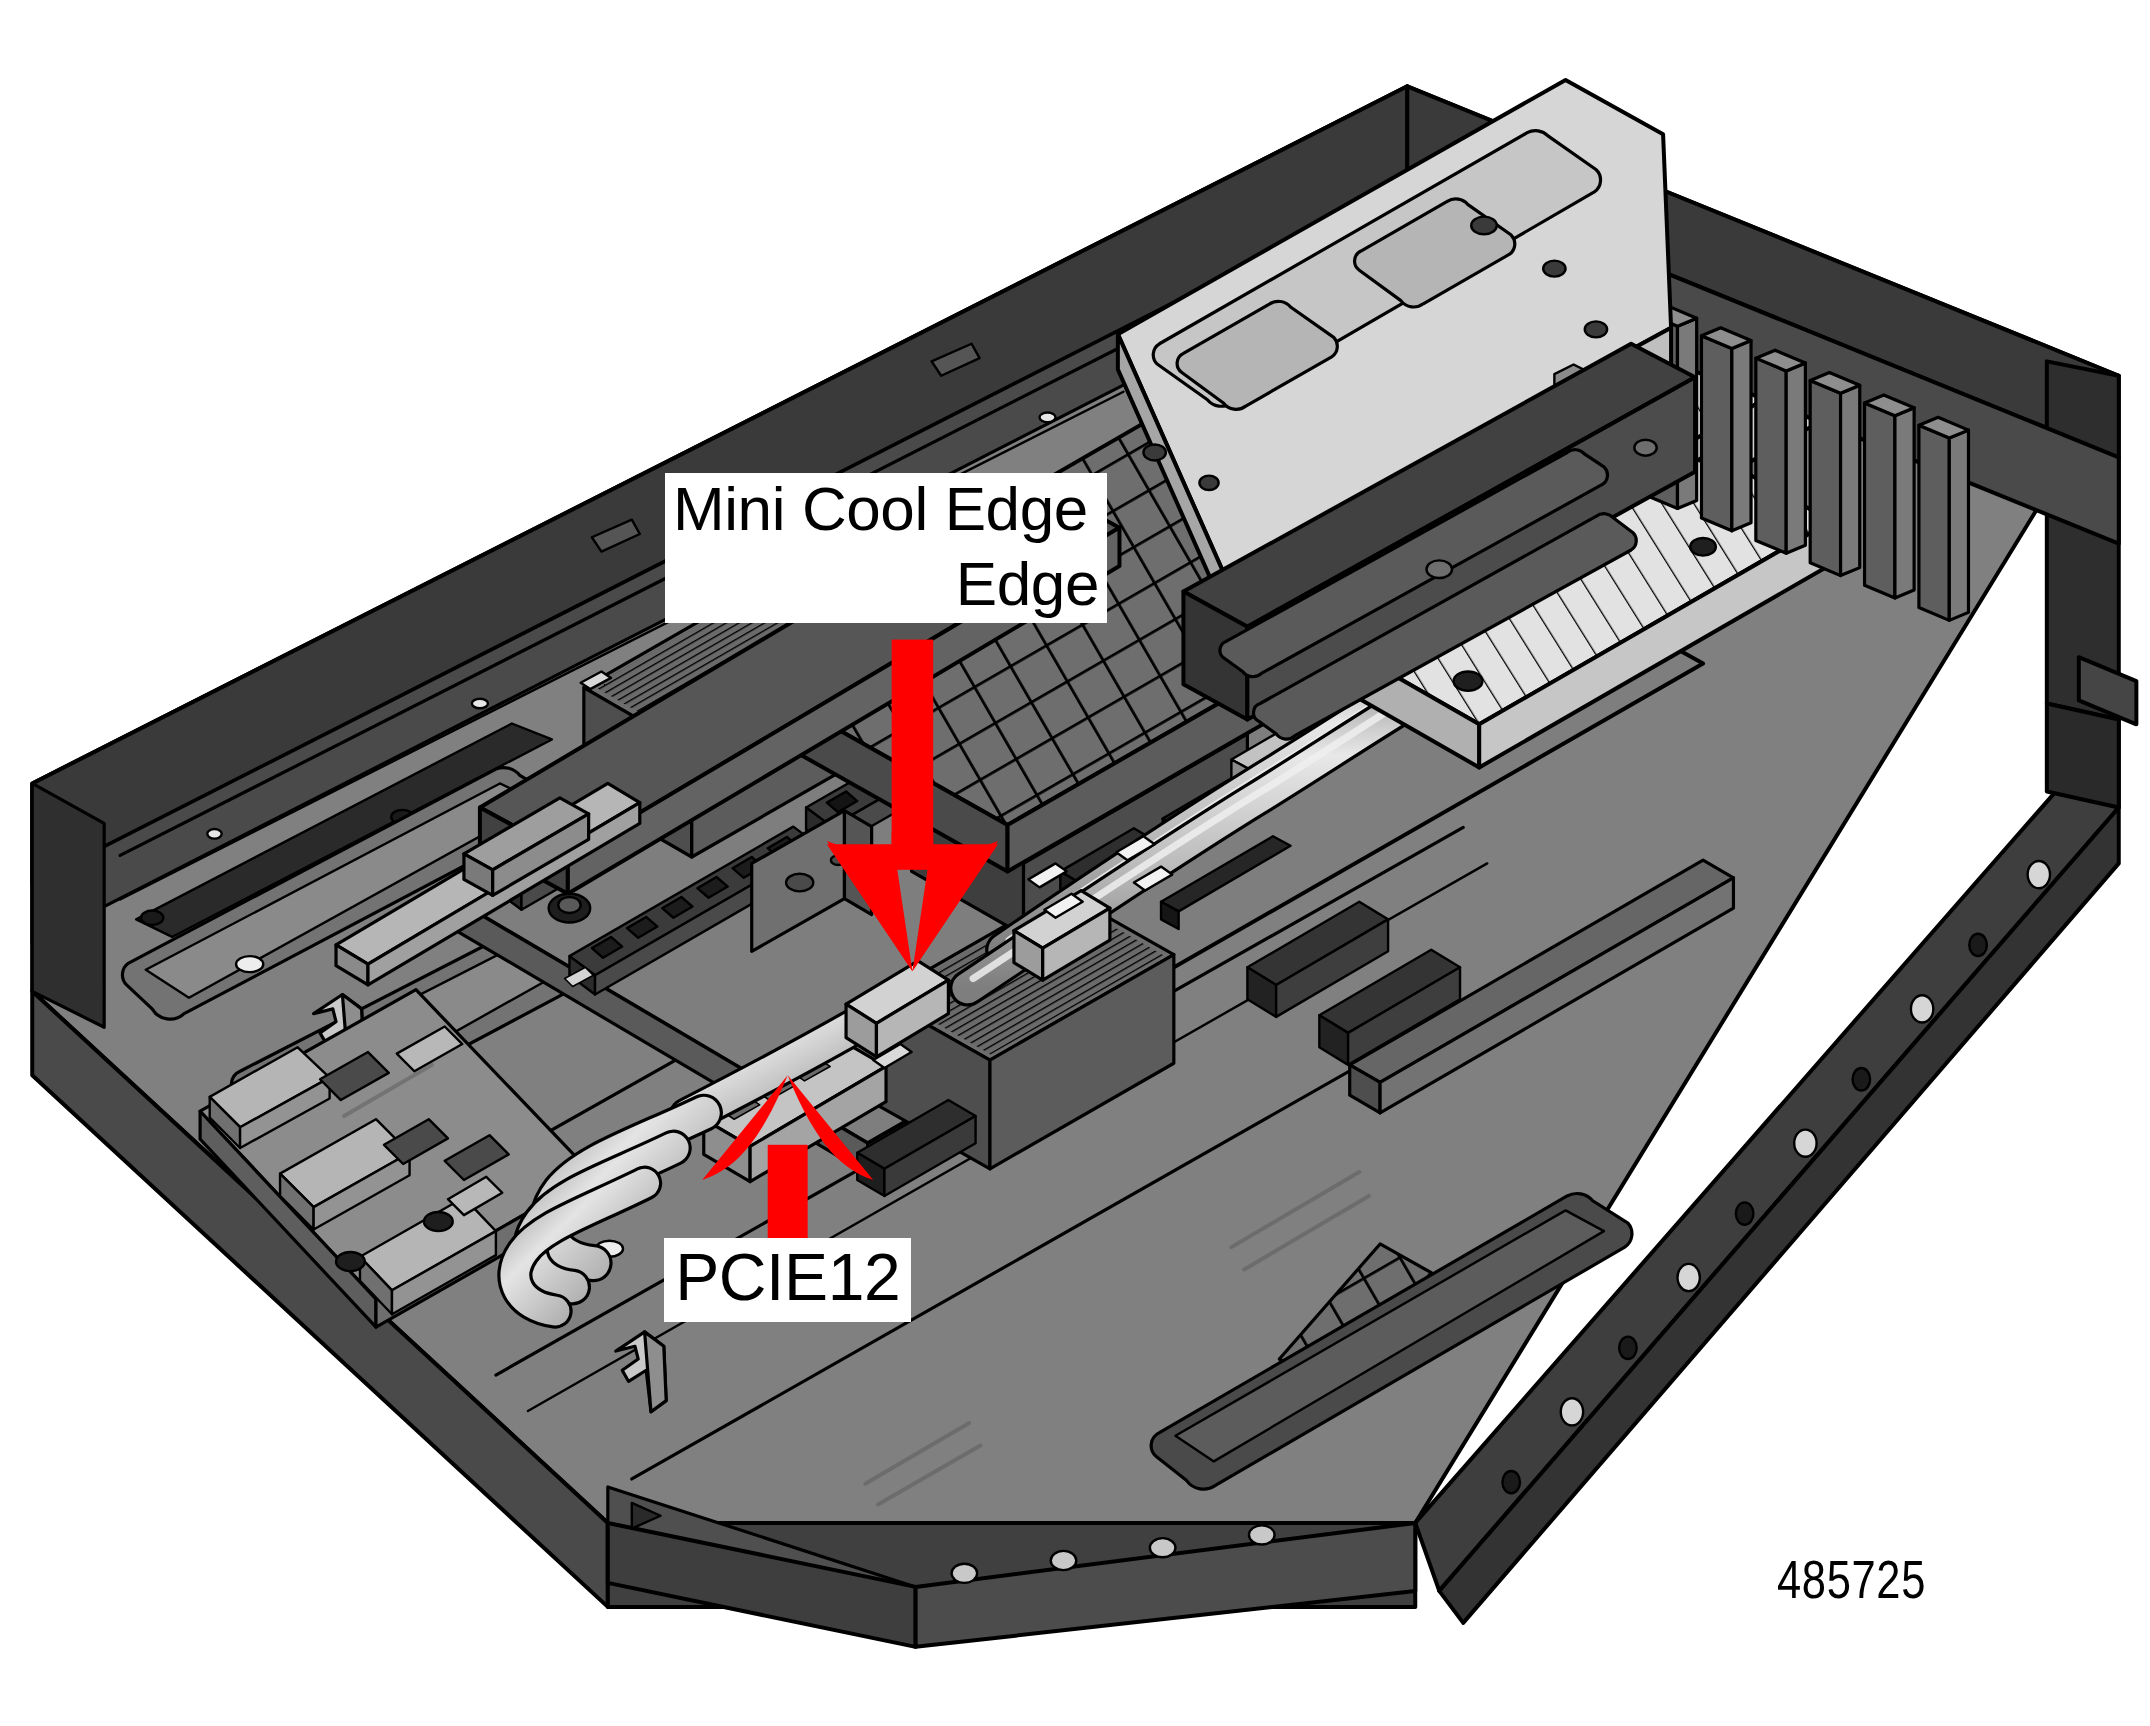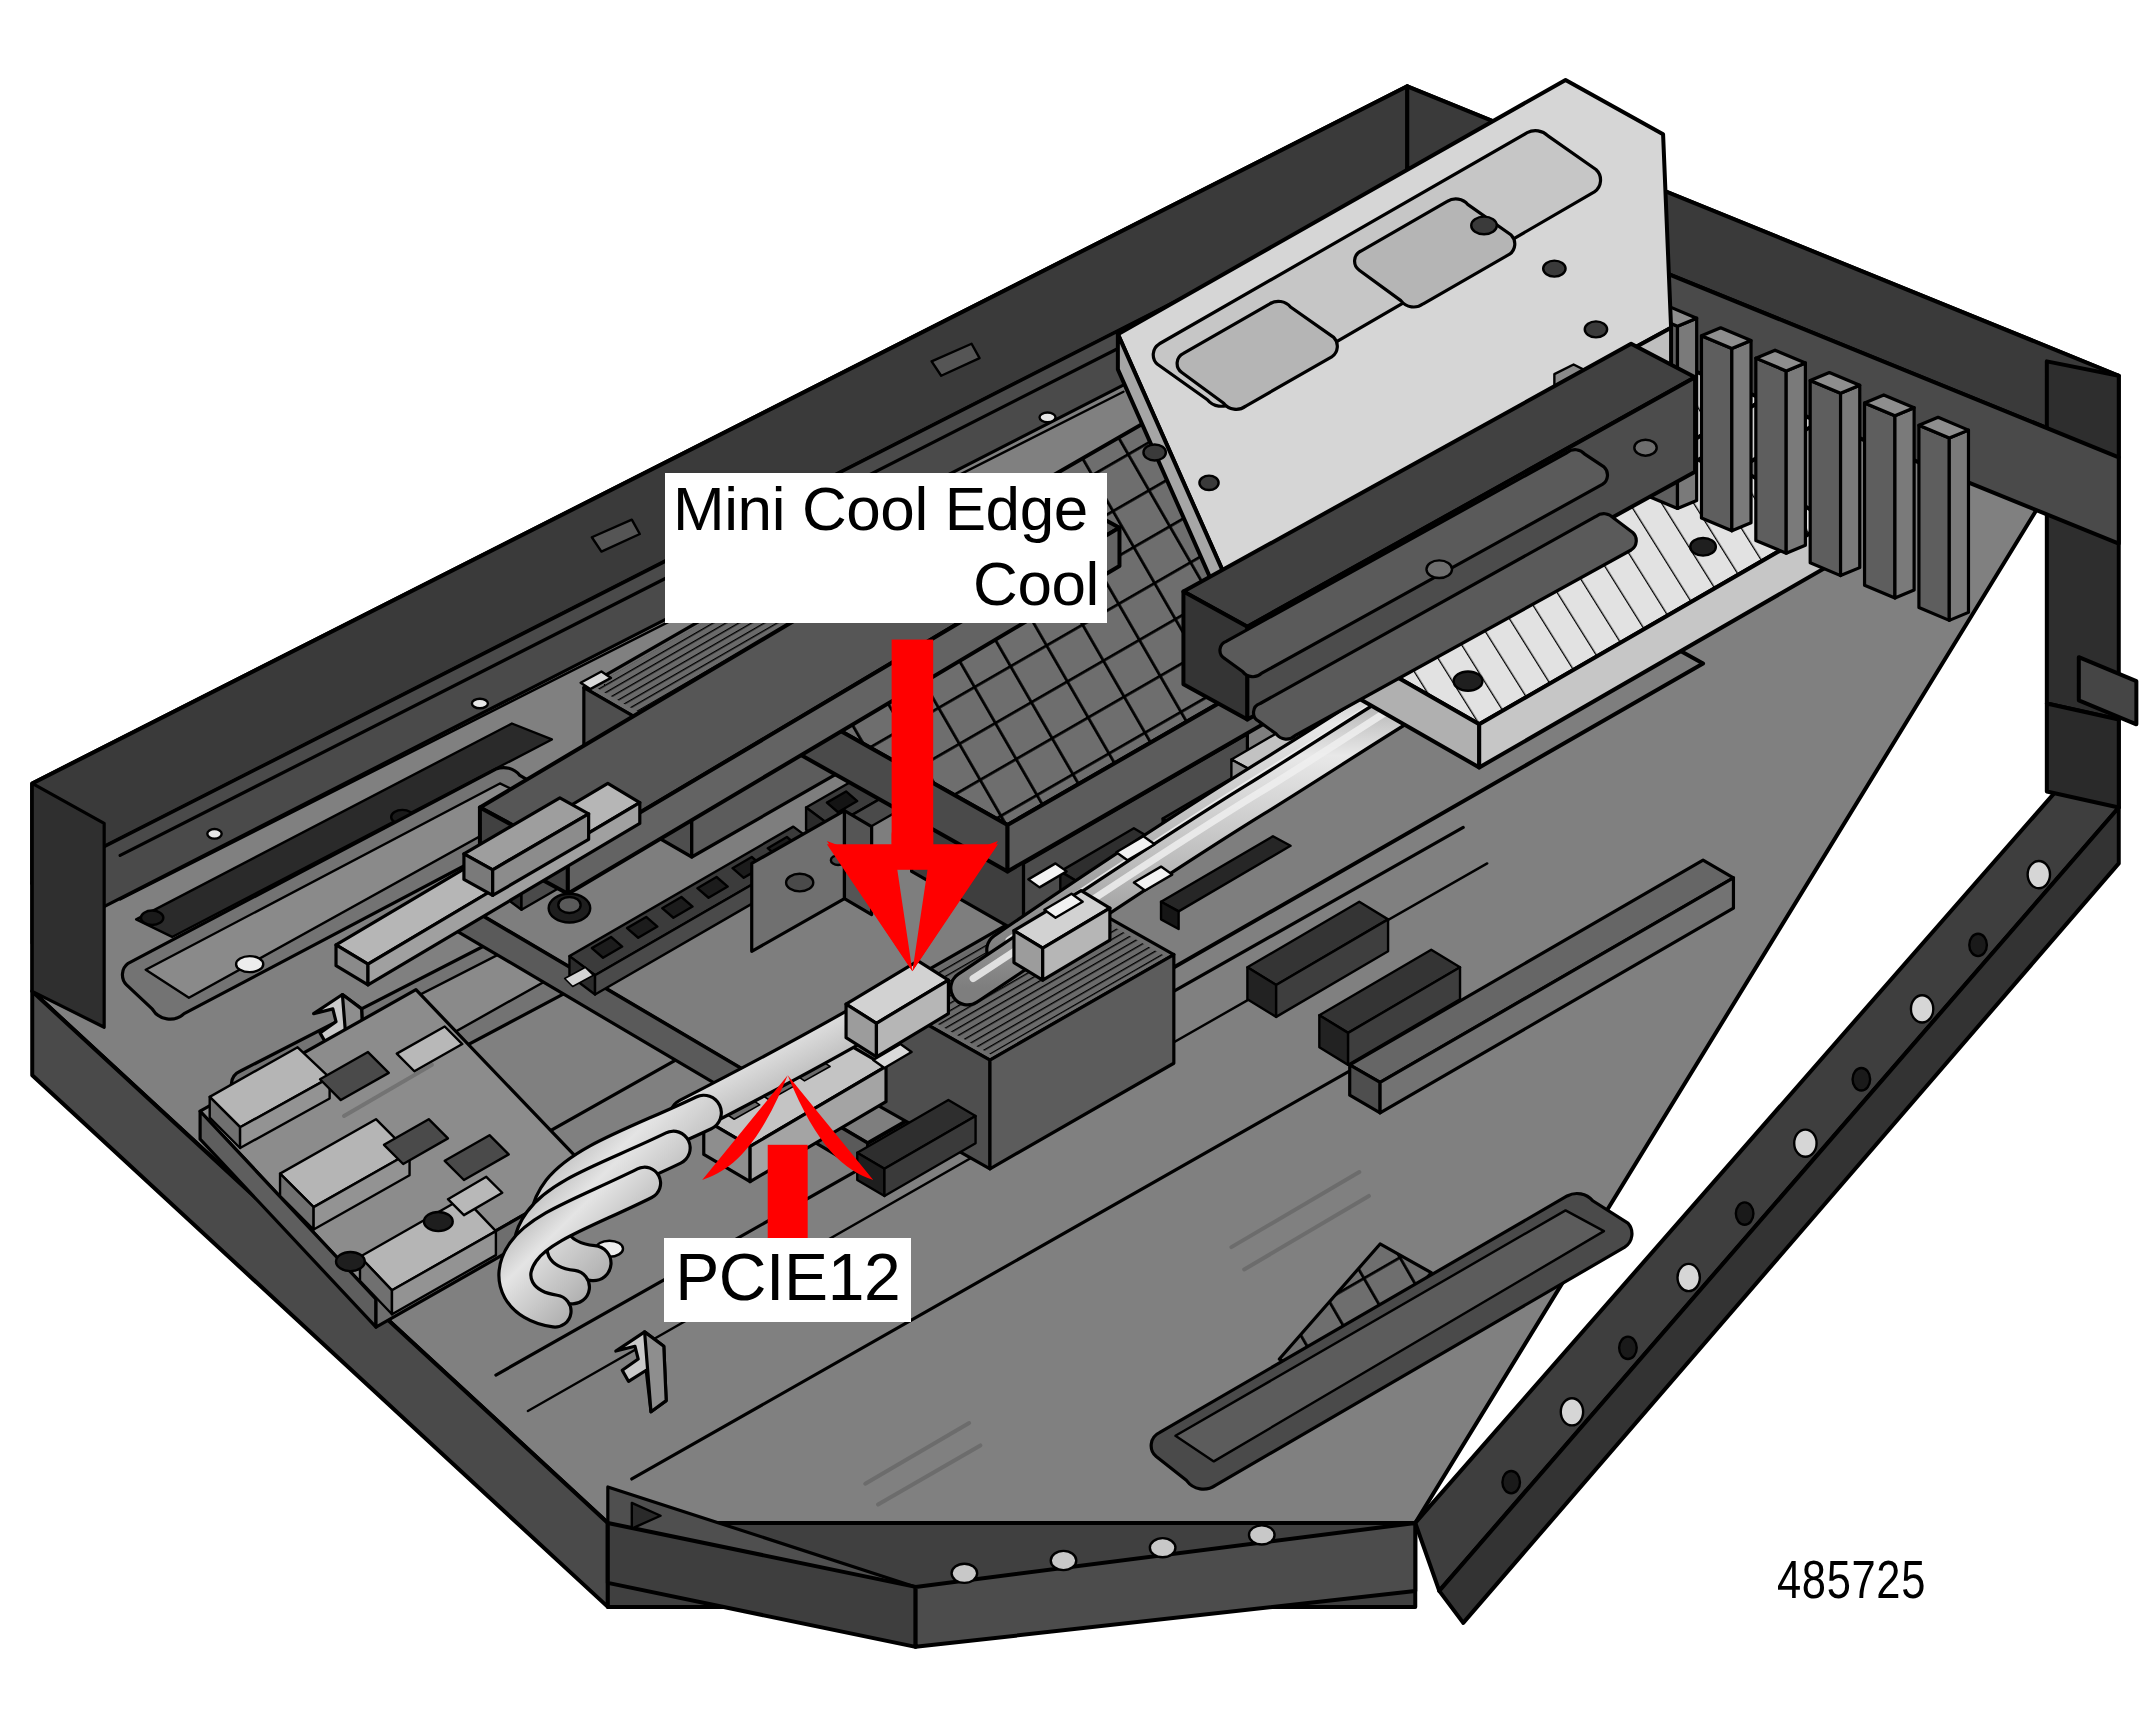--- a/index.html
+++ b/index.html
@@ -597,21 +597,21 @@
       <g>
         <rect x="960" y="1432" width="50" height="118" fill="#FF0000" stroke="none"></rect>
         <path d="M878,1476 C914,1464 948,1436 985,1345 C1022,1436 1056,1464 1092,1476 L985,1345 Z" fill="#FF0000" stroke="none"></path>
       </g>
 
     </g>
   </svg>
 
   <div class="callout" id="label-mini-cool-edge-cable">
     <span class="ln ln1">Mini Cool Edge</span>
-    <span class="ln ln2">Cool</span>
+    <span class="ln ln2">Edge</span>
   </div>
 
   <div class="callout" id="label-pcie12">PCIE12</div>
 
   <div id="figure-number">485725</div>
 
 </div>
 
 
 </body></html>

